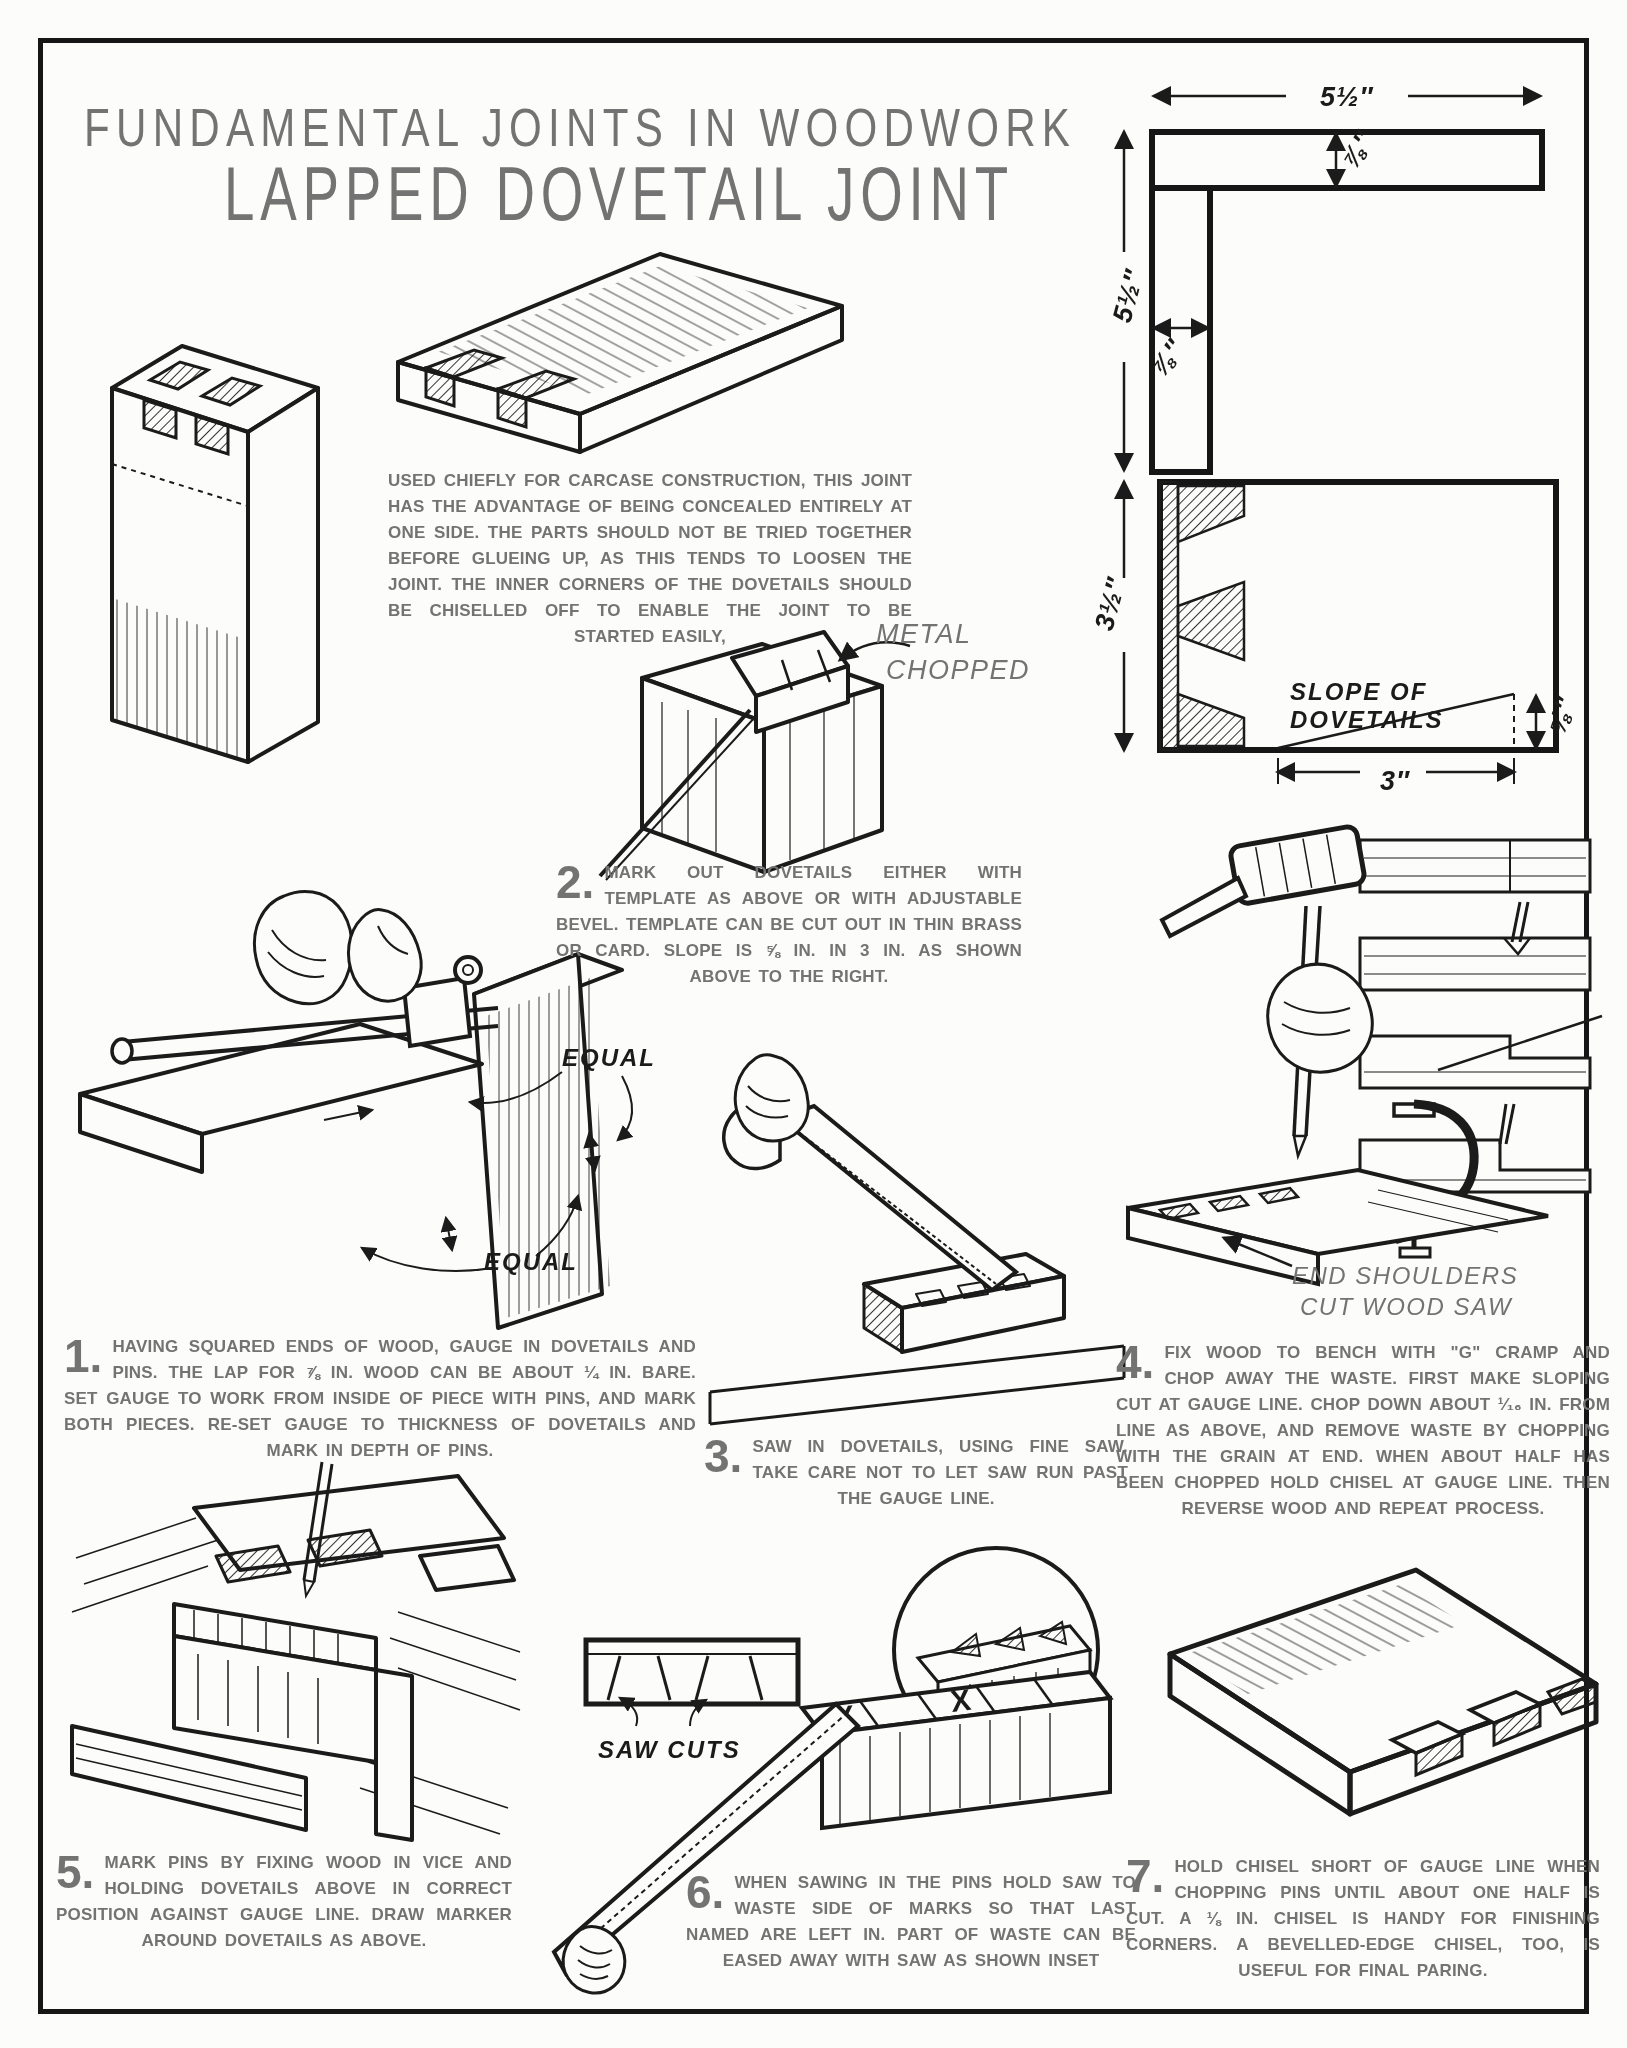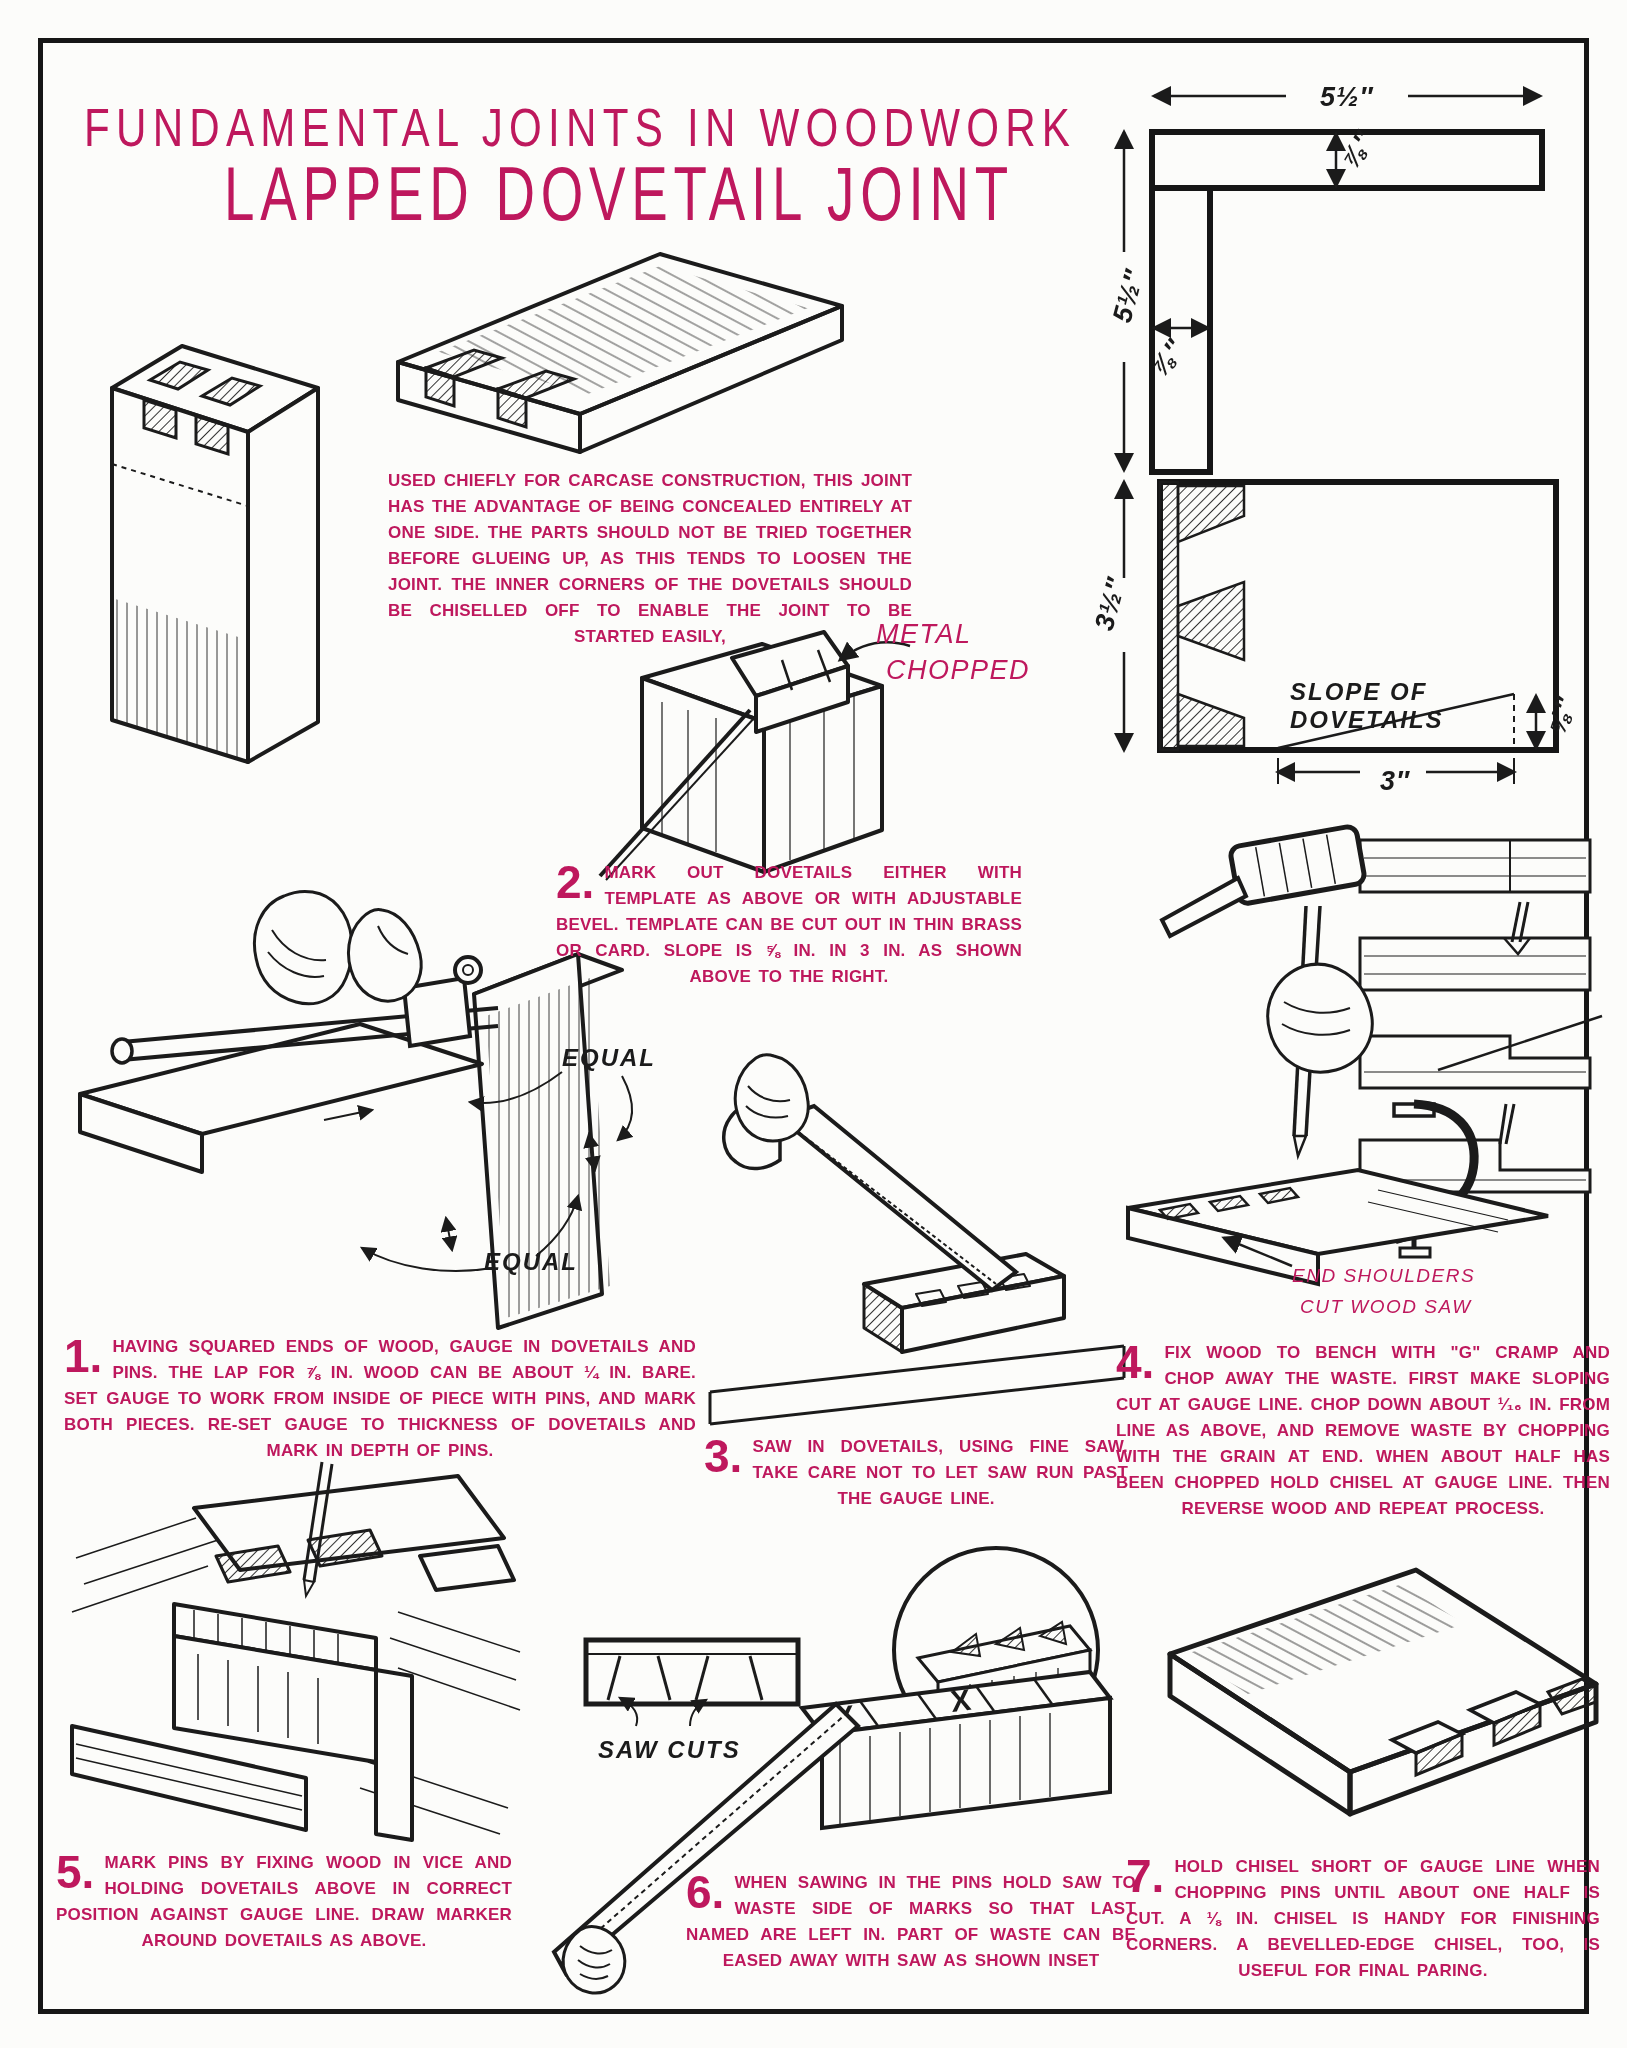--- a/index.html
+++ b/index.html
@@ -1,17 +1,17 @@
 <!DOCTYPE html>
 <html><head>
 <meta charset="utf-8">
 <style>
   html,body{margin:0;padding:0;background:#ffffff}
   .page{position:relative;width:1627px;height:2048px;background:#fcfcfa;
-        font-family:"Liberation Sans","DejaVu Sans",sans-serif;color:#be185d;overflow:hidden}
+        font-family:"Liberation Sans","DejaVu Sans",sans-serif;color:#737373;overflow:hidden}
   .frame{position:absolute;left:38px;top:38px;width:1541px;height:1966px;border:5px solid #161616}
   .title1{position:absolute;font-size:54px;font-weight:400;letter-spacing:8px;white-space:nowrap;
           transform:scaleX(.78);transform-origin:left top}
   .title2{position:absolute;font-size:76px;font-weight:400;letter-spacing:8px;text-align:center;white-space:nowrap;
           transform:scaleX(.72);transform-origin:center top}
   .para{position:absolute;font-weight:700;font-size:17px;line-height:26px;text-align:justify;
         text-align-last:center;letter-spacing:.2px;word-spacing:2.5px}
   .para .num{float:left;font-size:46px;line-height:40px;font-weight:700;margin:2px 10px 0 0;letter-spacing:0}
   .hand{position:absolute;font-style:italic;font-weight:400;letter-spacing:1.5px;white-space:nowrap}
   svg.illus{position:absolute;overflow:visible}
@@ -267,21 +267,21 @@
       <polygon points="20,390 250,352 440,398 210,436" stroke-width="4"></polygon>
       <polygon points="20,390 210,436 210,466 20,420" stroke-width="4"></polygon>
       <polygon points="52,392 82,386 90,395 60,401" fill="url(#p-hatch)" stroke-width="2.5"></polygon>
       <polygon points="102,384 132,378 140,387 110,393" fill="url(#p-hatch)" stroke-width="2.5"></polygon>
       <polygon points="152,376 182,370 190,379 160,385" fill="url(#p-hatch)" stroke-width="2.5"></polygon>
       <line x1="270" y1="372" x2="400" y2="402" stroke-width="1.2"></line>
       <line x1="260" y1="384" x2="390" y2="414" stroke-width="1.2"></line>
     </g>
     <path d="M184,448 L116,420" fill="none" stroke="#1b1b1b" stroke-width="2.5" marker-end="url(#m-ah)"></path>
   </svg>
-  <div class="hand" style="left:1292px;top:1260px;font-size:19px;line-height:31px">
+  <div class="hand" style="left:1292px;top:1260px;font-size:24px;line-height:31px">
     <div>END SHOULDERS</div>
     <div style="padding-left:8px">CUT WOOD SAW</div>
   </div>
 
   <svg class="illus" style="left:68px;top:1462px" width="458" height="390" viewBox="0 0 458 390">
     <g stroke="#1b1b1b" stroke-width="1.5">
       <line x1="8" y1="96" x2="128" y2="56"></line>
         <line x1="16" y1="122" x2="150" y2="78"></line>
         <line x1="4" y1="150" x2="140" y2="104"></line>
       <line x1="330" y1="150" x2="452" y2="190"></line>

